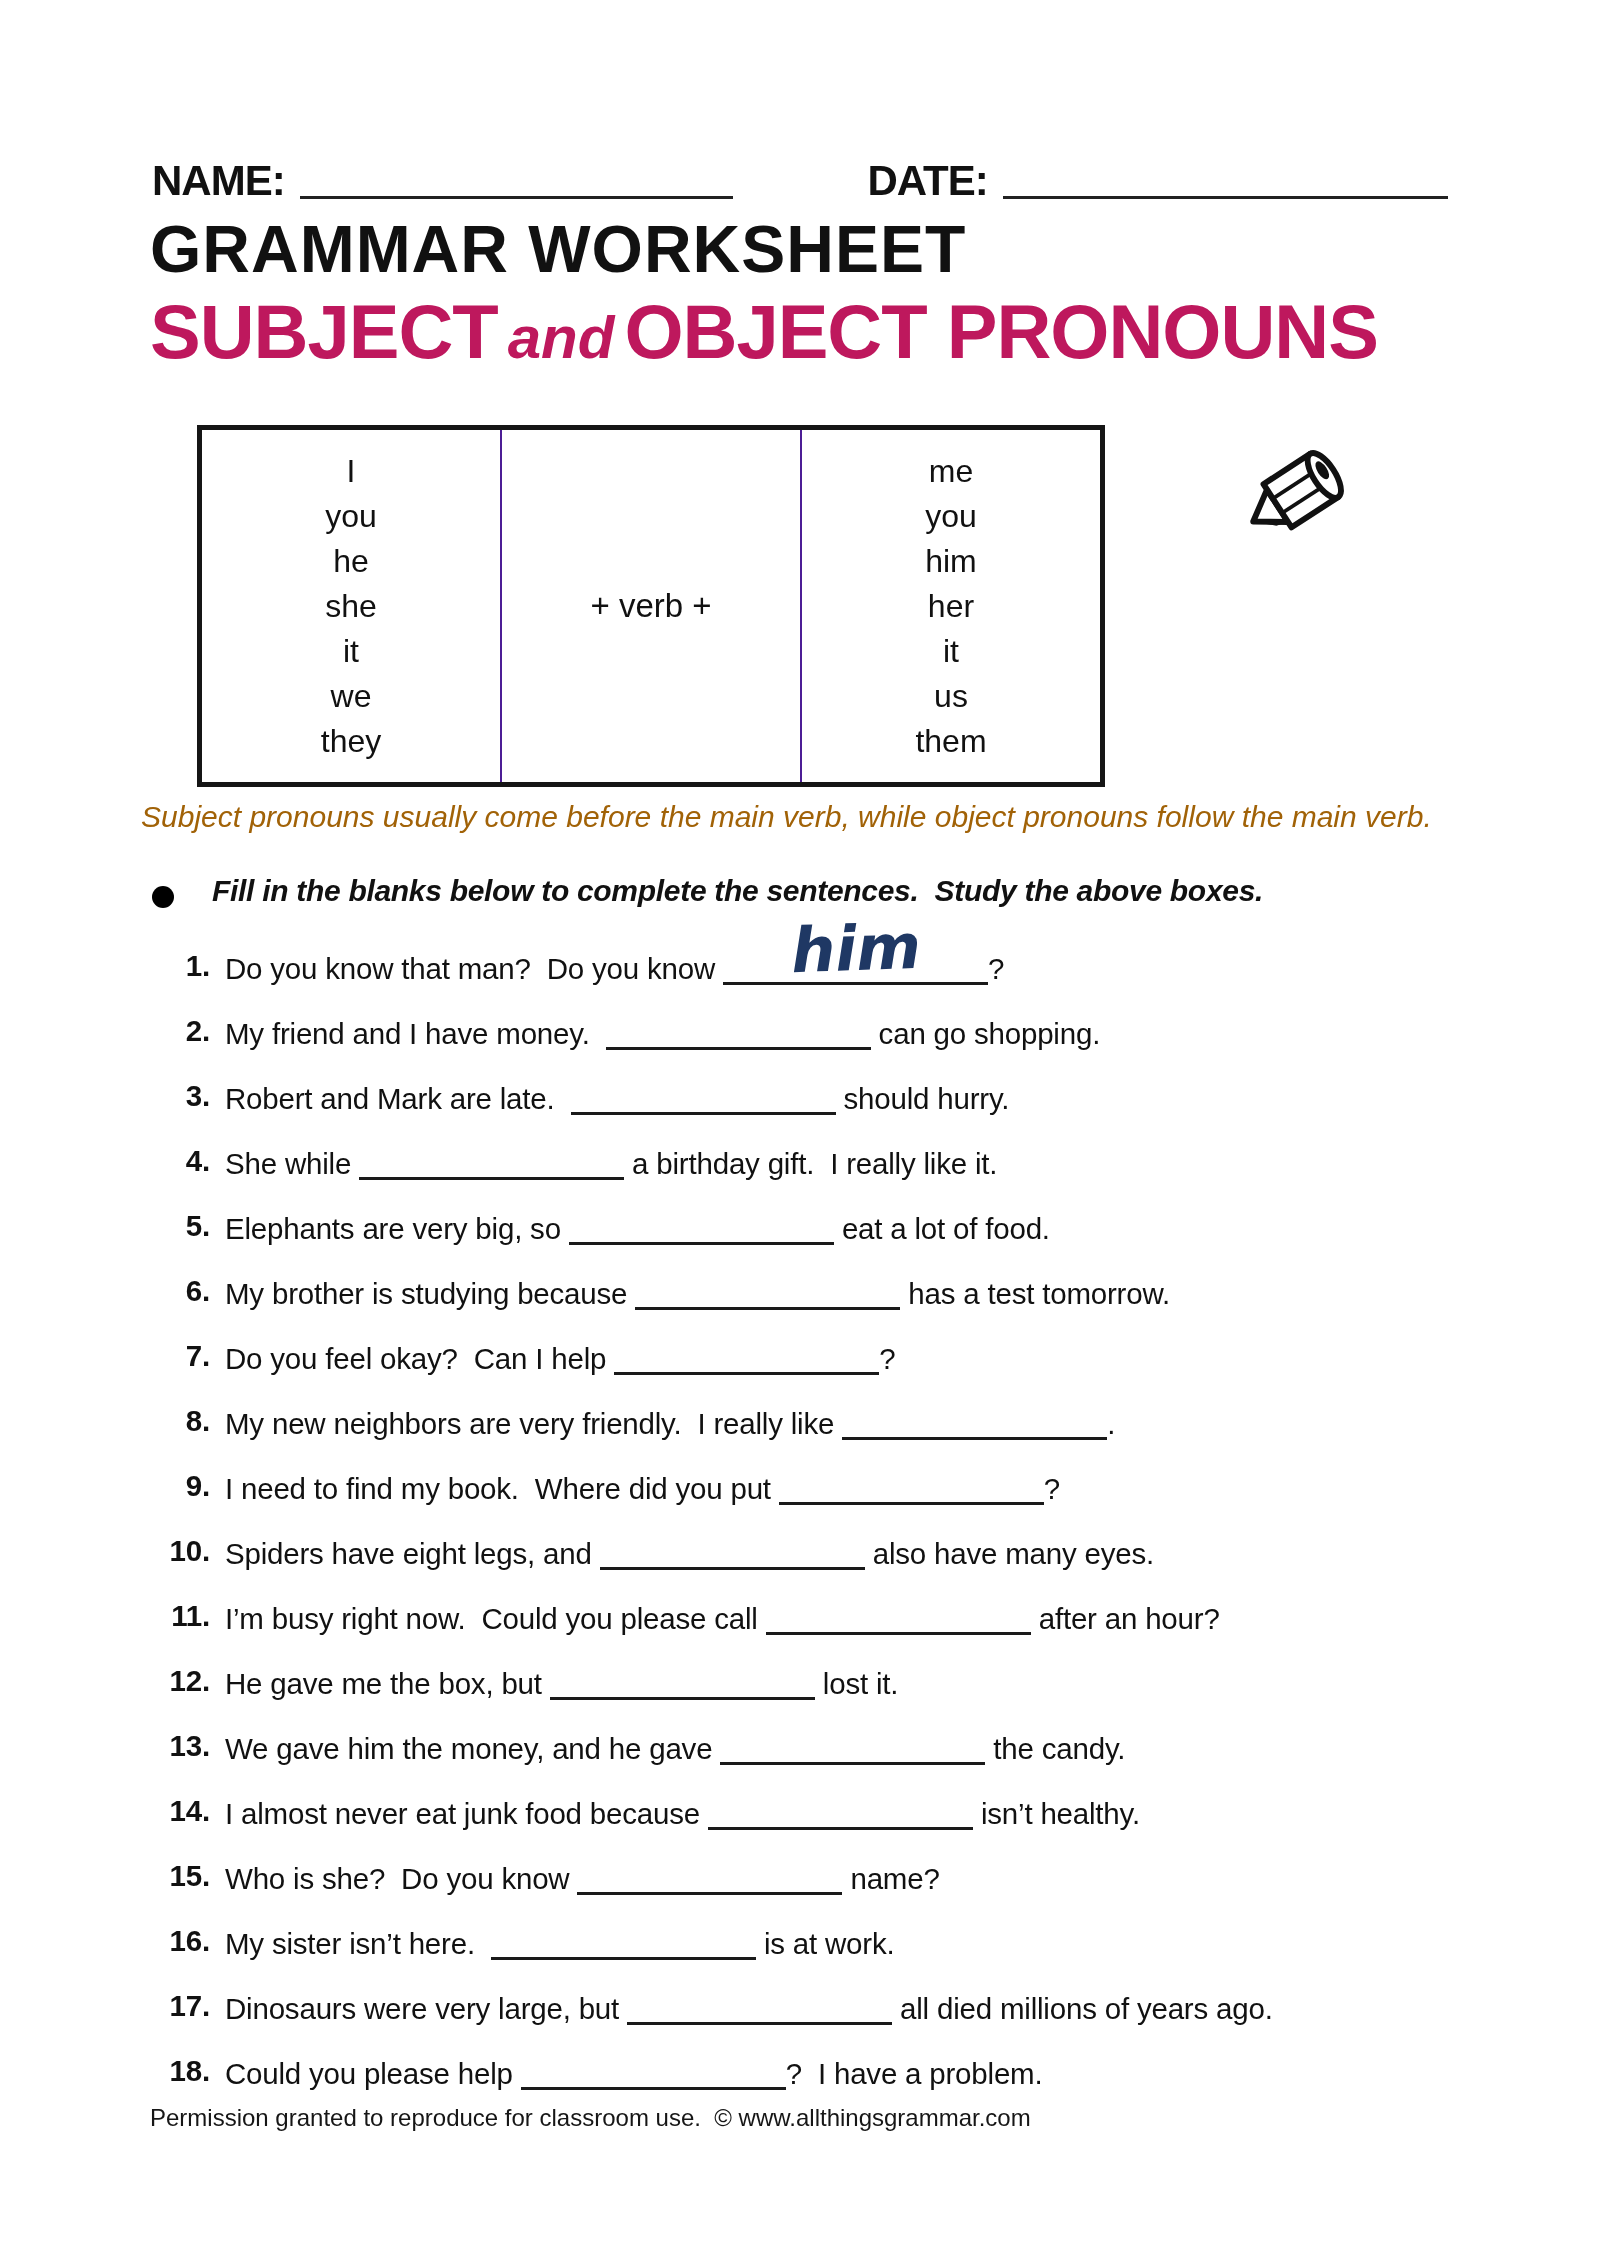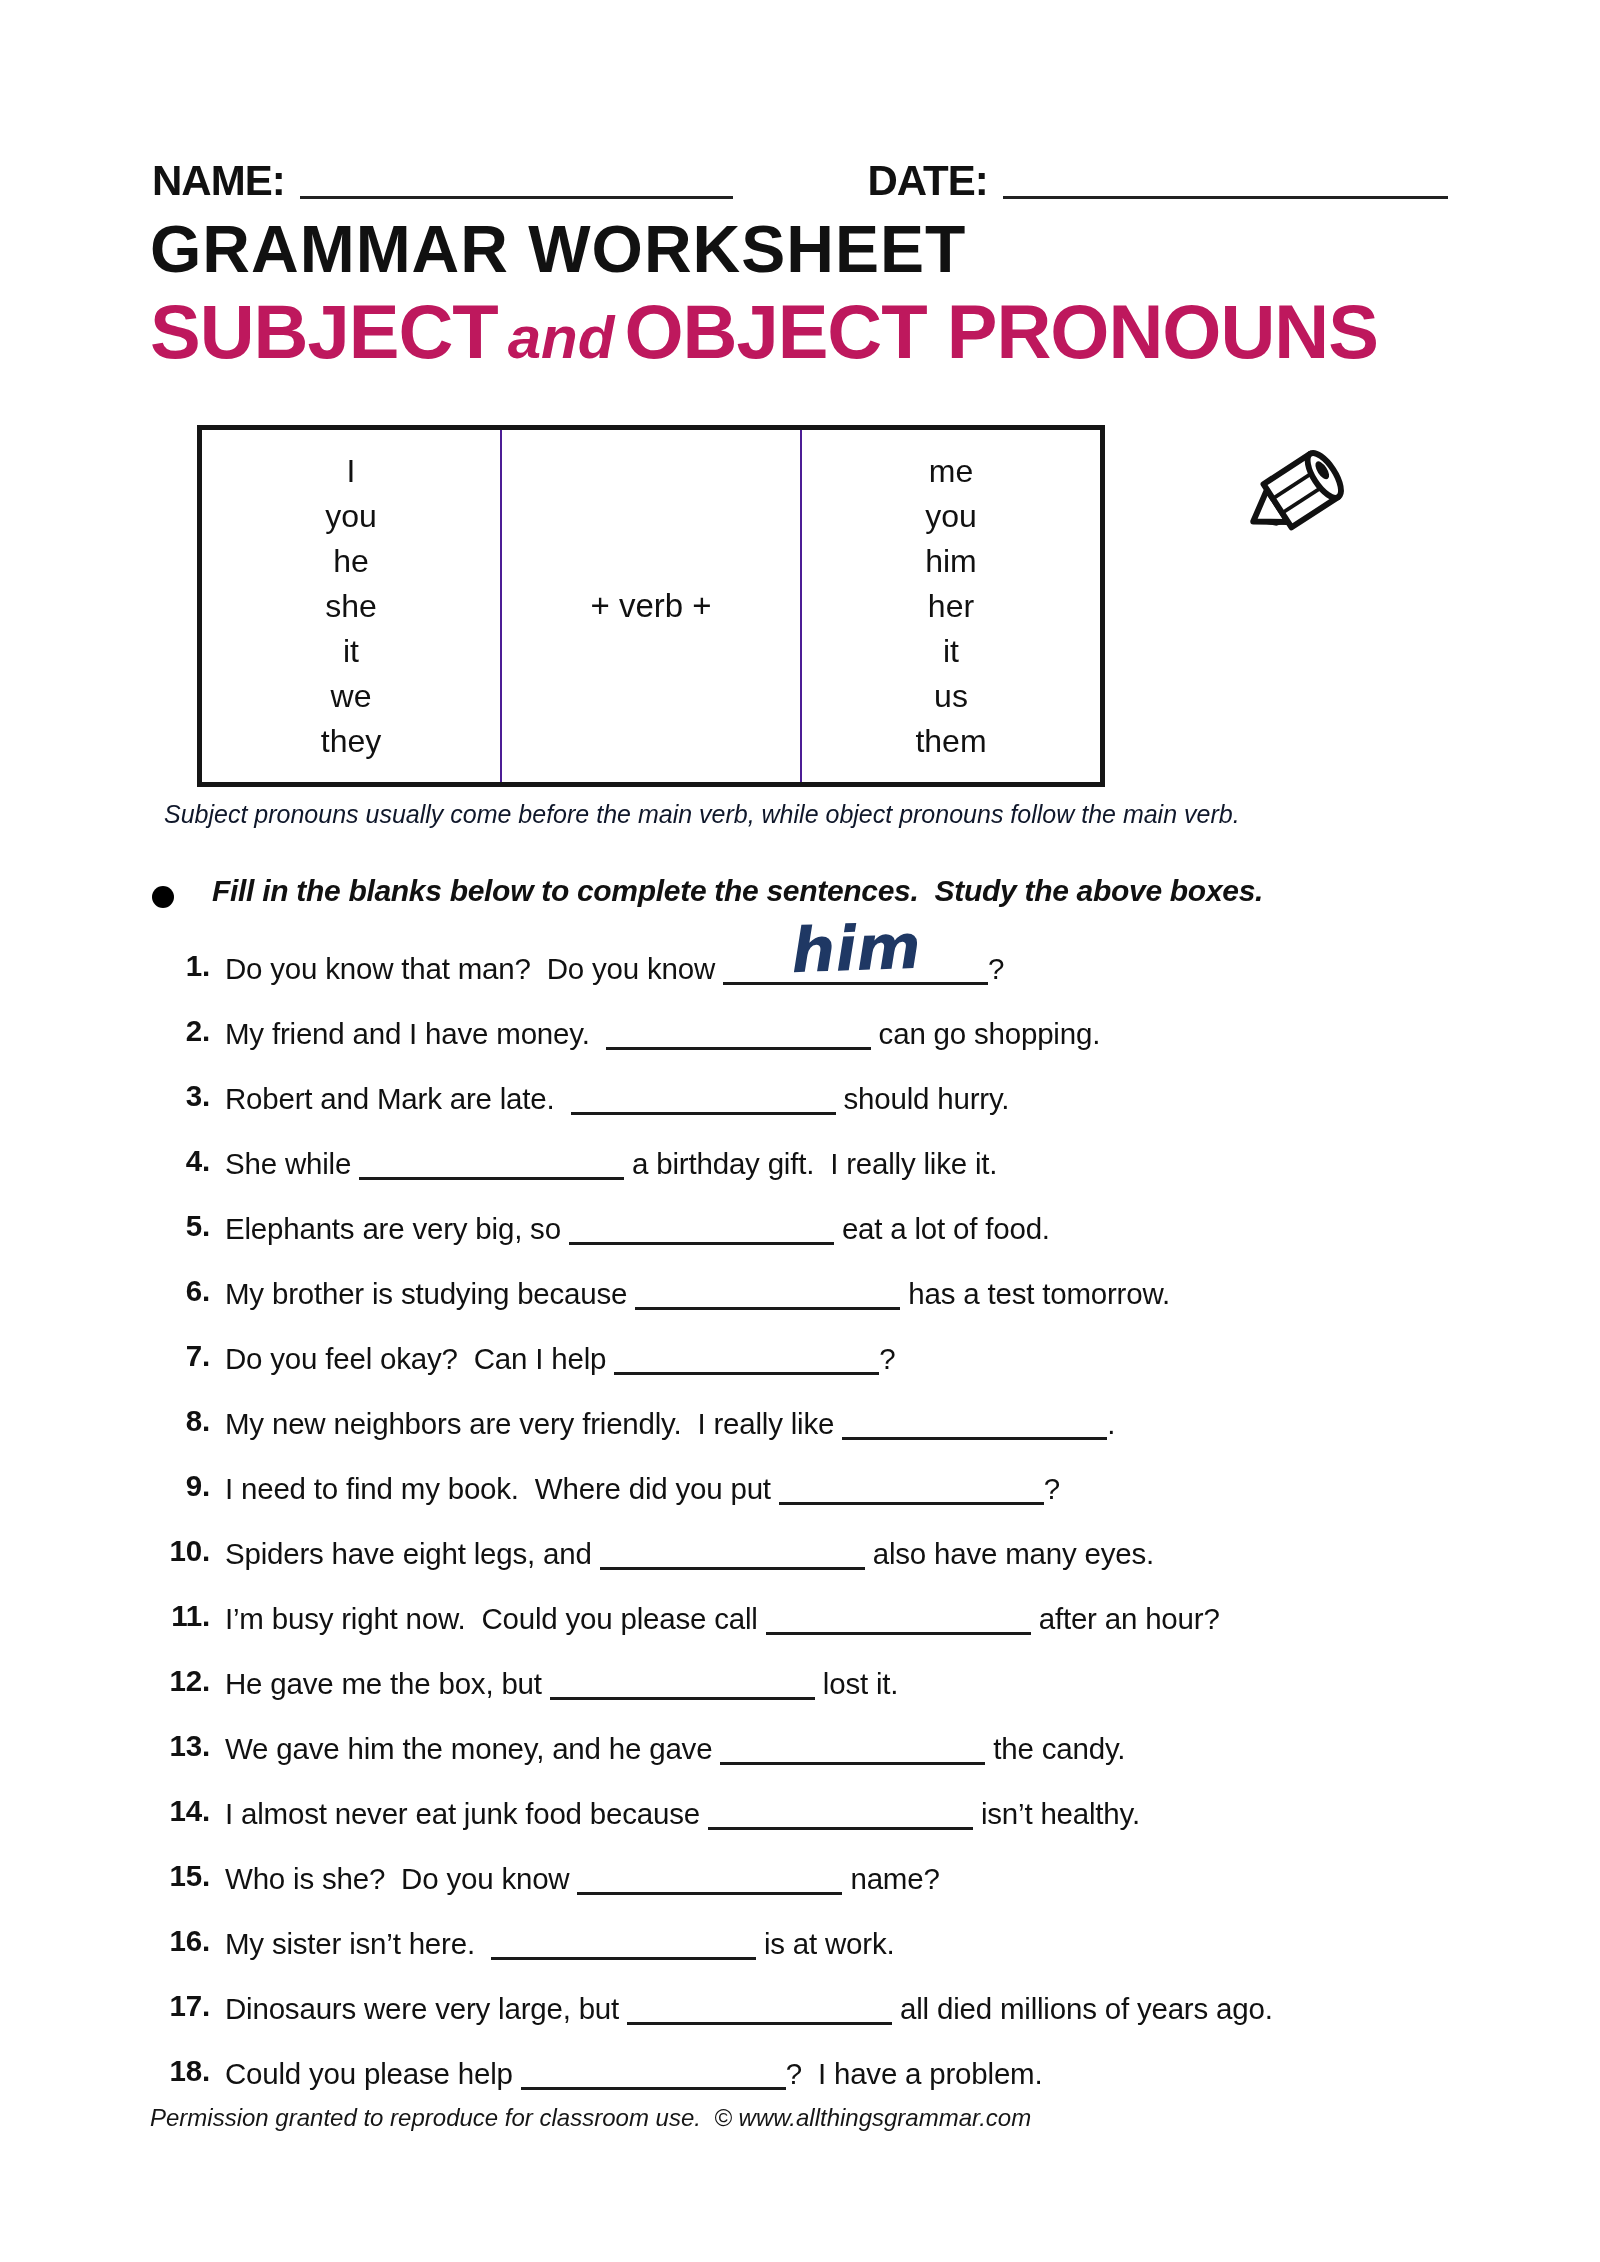--- a/index.html
+++ b/index.html
@@ -18,37 +18,37 @@
   .title2 .conj{font-style:italic;font-size:60px;letter-spacing:0;margin:0 10px;}
   
   .ptable{position:absolute;left:197px;top:425px;width:908px;height:362px;border:5px solid #151515;box-sizing:border-box;display:flex;background:#fff;}
   .pcol{flex:1;display:flex;align-items:center;justify-content:center;text-align:center;}
   .pcol + .pcol{border-left:2px solid #4c1d95;}
   .pron{white-space:pre-line;font-size:32px;line-height:45px;}
   .verb{font-size:33px;}
   
   .pencil{position:absolute;left:1225px;top:438px;width:132px;height:118px;}
   
-  .note{position:absolute;left:164px;top:800px;font-size:25px;font-style:italic;white-space:pre-wrap;color:#0f172a;}
+  .note{position:absolute;left:141px;top:800px;font-size:30px;font-style:italic;white-space:pre-wrap;color:#a16207;}
   .instr{position:absolute;left:152px;top:874px;display:flex;align-items:flex-end;gap:38px;}
   .bullet{width:22px;height:22px;border-radius:50%;background:#000;flex:none;}
   .instr-text{font-size:30px;font-weight:bold;font-style:italic;white-space:pre-wrap;letter-spacing:-0.3px;}
   
   .items{position:absolute;left:150px;top:948px;width:1360px;}
   .item{display:flex;margin-bottom:26px;font-size:29.5px;line-height:36px;letter-spacing:-0.2px;}
   .num{width:60px;text-align:right;font-weight:bold;flex:none;}
   .text{margin-left:15px;white-space:pre-wrap;}
   .blank{display:inline-block;width:265px;height:34px;vertical-align:-6px;border-bottom:3px solid #1a1a1a;position:relative;}
   .answer{
     position:absolute;left:50%;bottom:2px;transform:translateX(-50%) rotate(-2deg);
     font-family:"DejaVu Sans",sans-serif;font-size:62px;font-weight:bold;font-style:italic;
     color:#1f3864;line-height:1;white-space:nowrap;
   }
   
-  .footer{position:absolute;left:150px;top:2104px;font-size:24px;font-style:italic;white-space:pre-wrap;color:#161616;}
+  .footer{position:absolute;left:150px;top:2104px;font-size:24px;white-space:pre-wrap;color:#161616;}
 </style>
 </head>
 <body>
 
 <div id="page">
 
   <div class="namedate">
     <div class="field">
       <span class="field-label">NAME:</span>
       <span class="field-line"></span>

